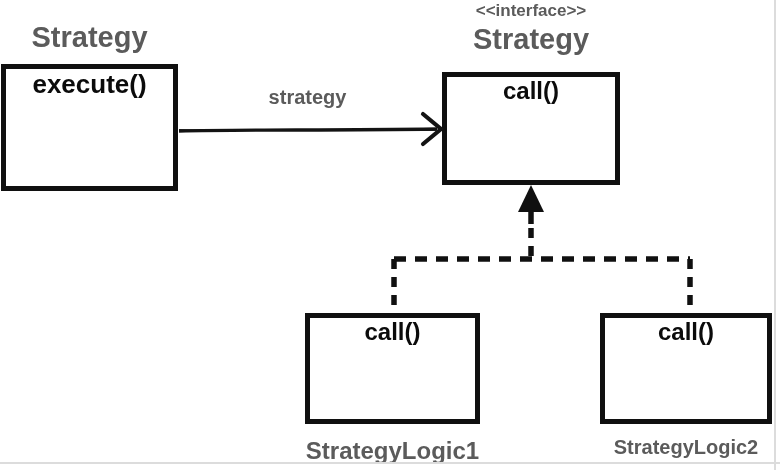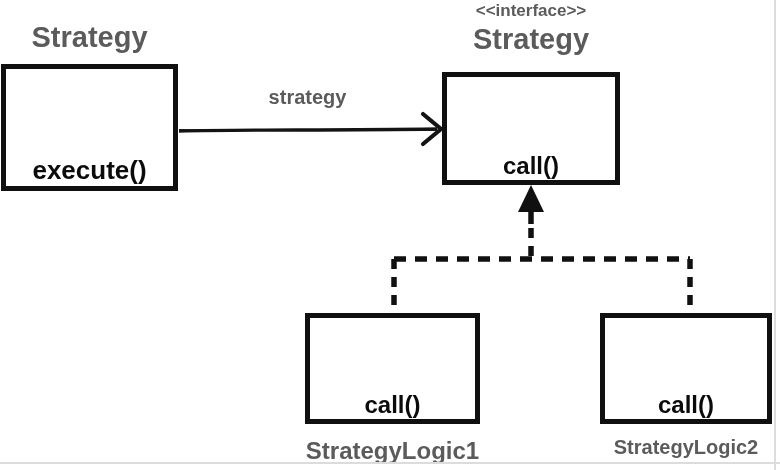--- a/index.html
+++ b/index.html
@@ -21,21 +21,21 @@
     font-weight: bold;
     text-align: center;
     white-space: nowrap;
     line-height: 1.1;
   }
   .uml-box {
     position: absolute;
     border: 5px solid #101010;
     background: #ffffff;
     display: flex;
-    align-items: flex-end;
+    align-items: flex-start;
     justify-content: center;
     box-sizing: border-box;
   }
   .method-text {
     color: #0b0b0b;
     font-weight: bold;
     white-space: nowrap;
   }
   .svg-overlay {
     position: absolute;

